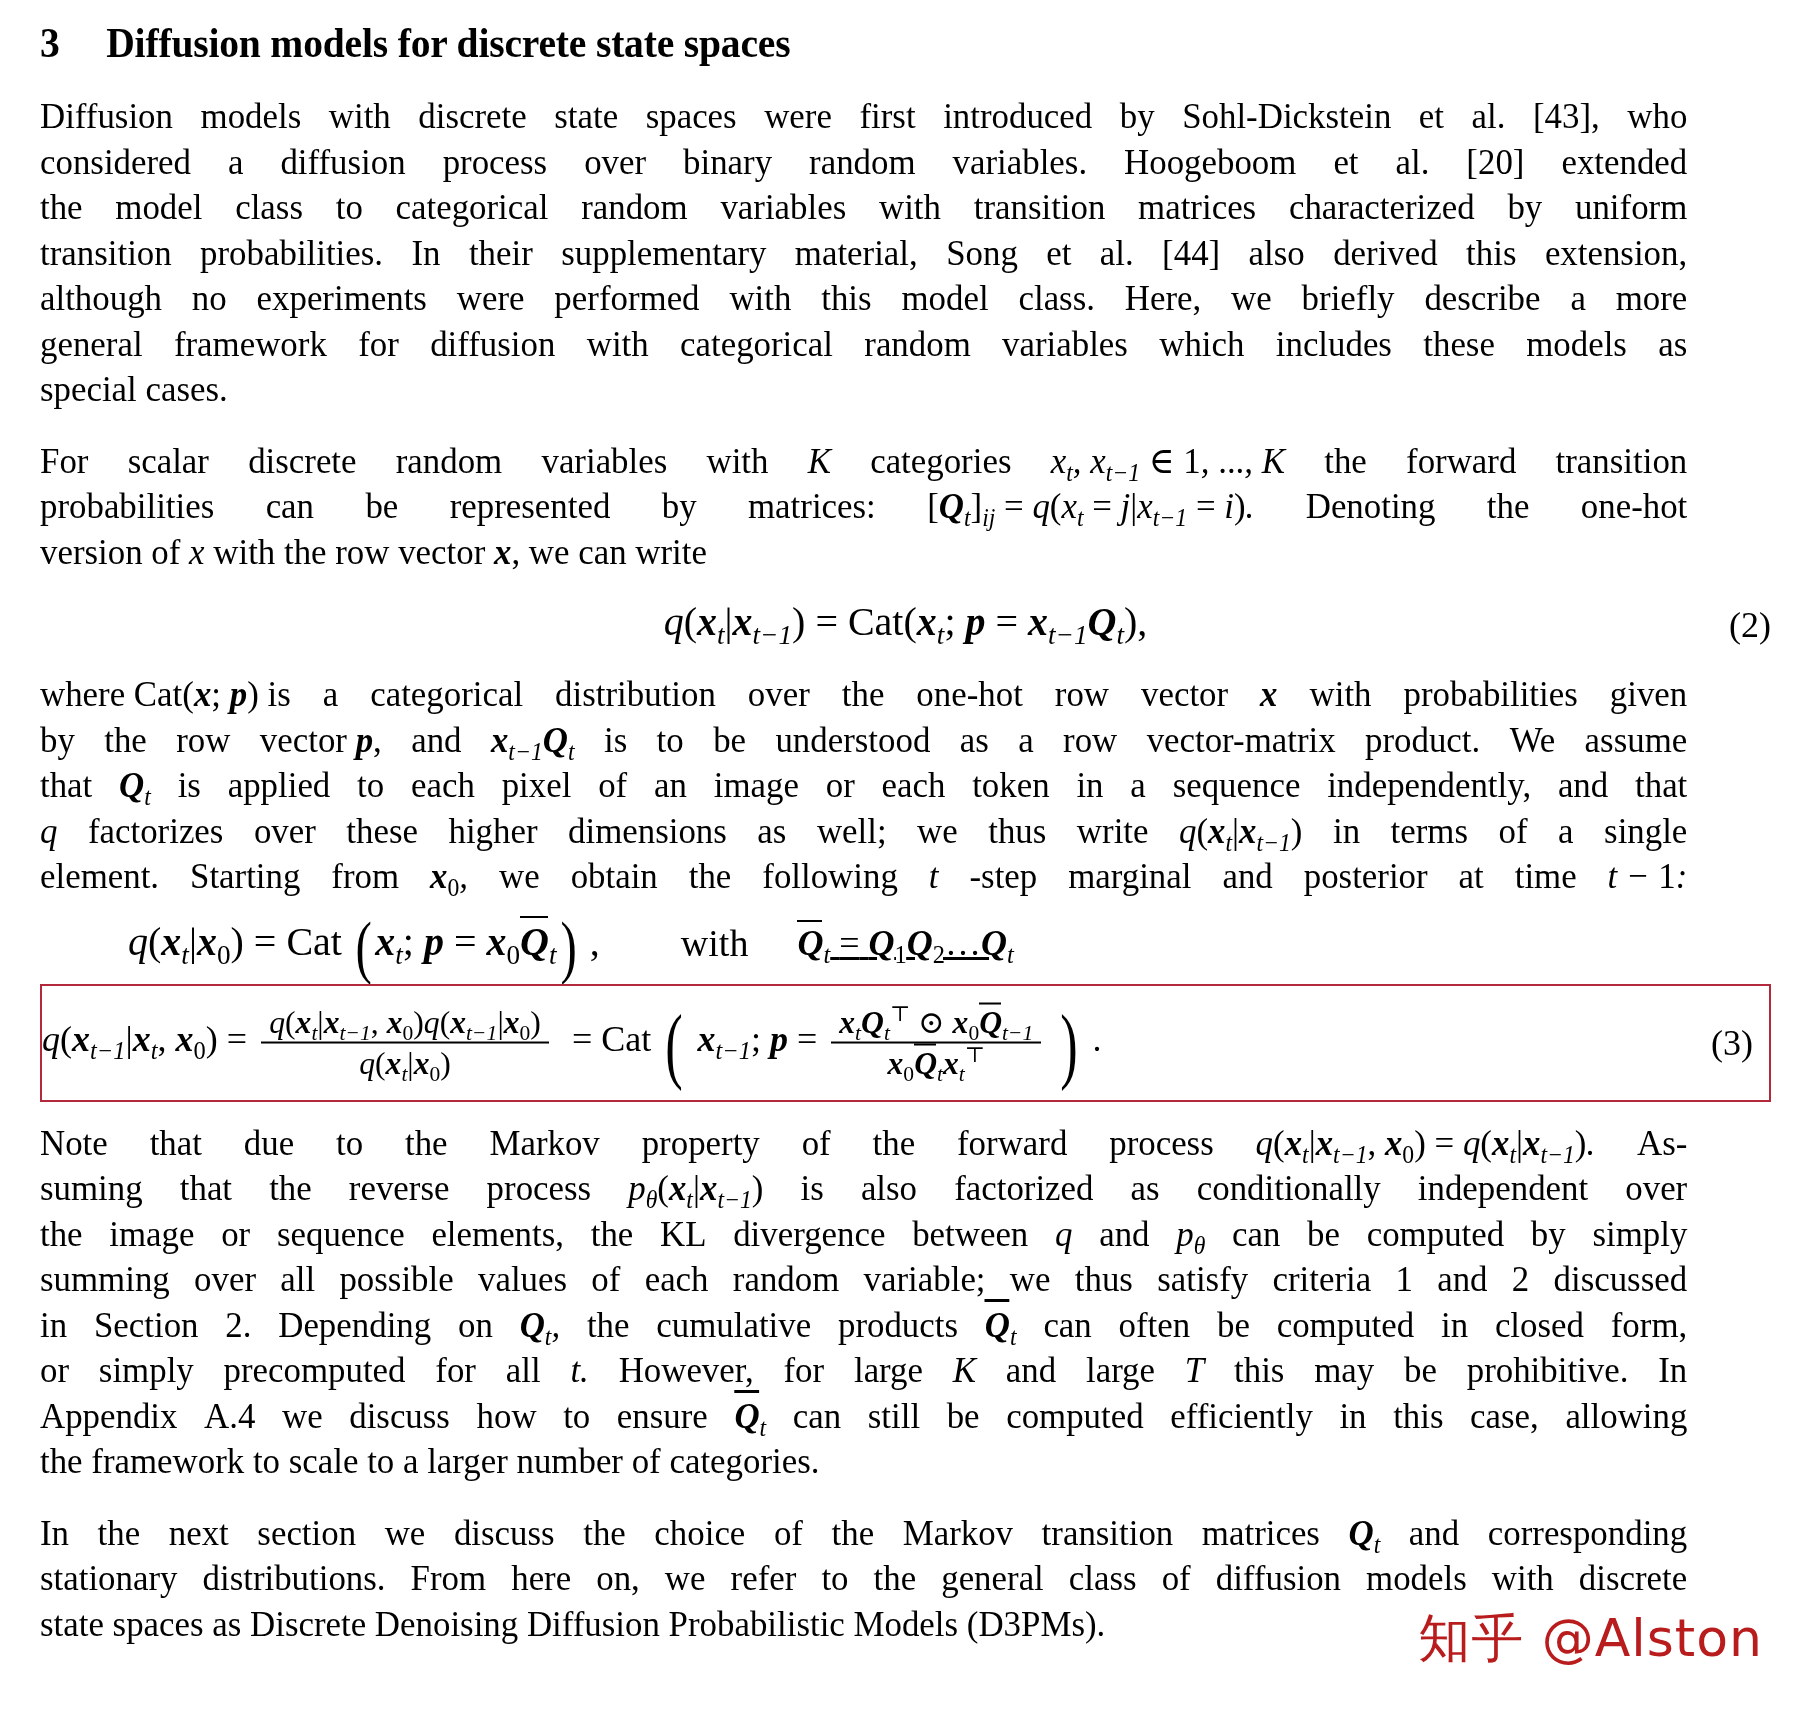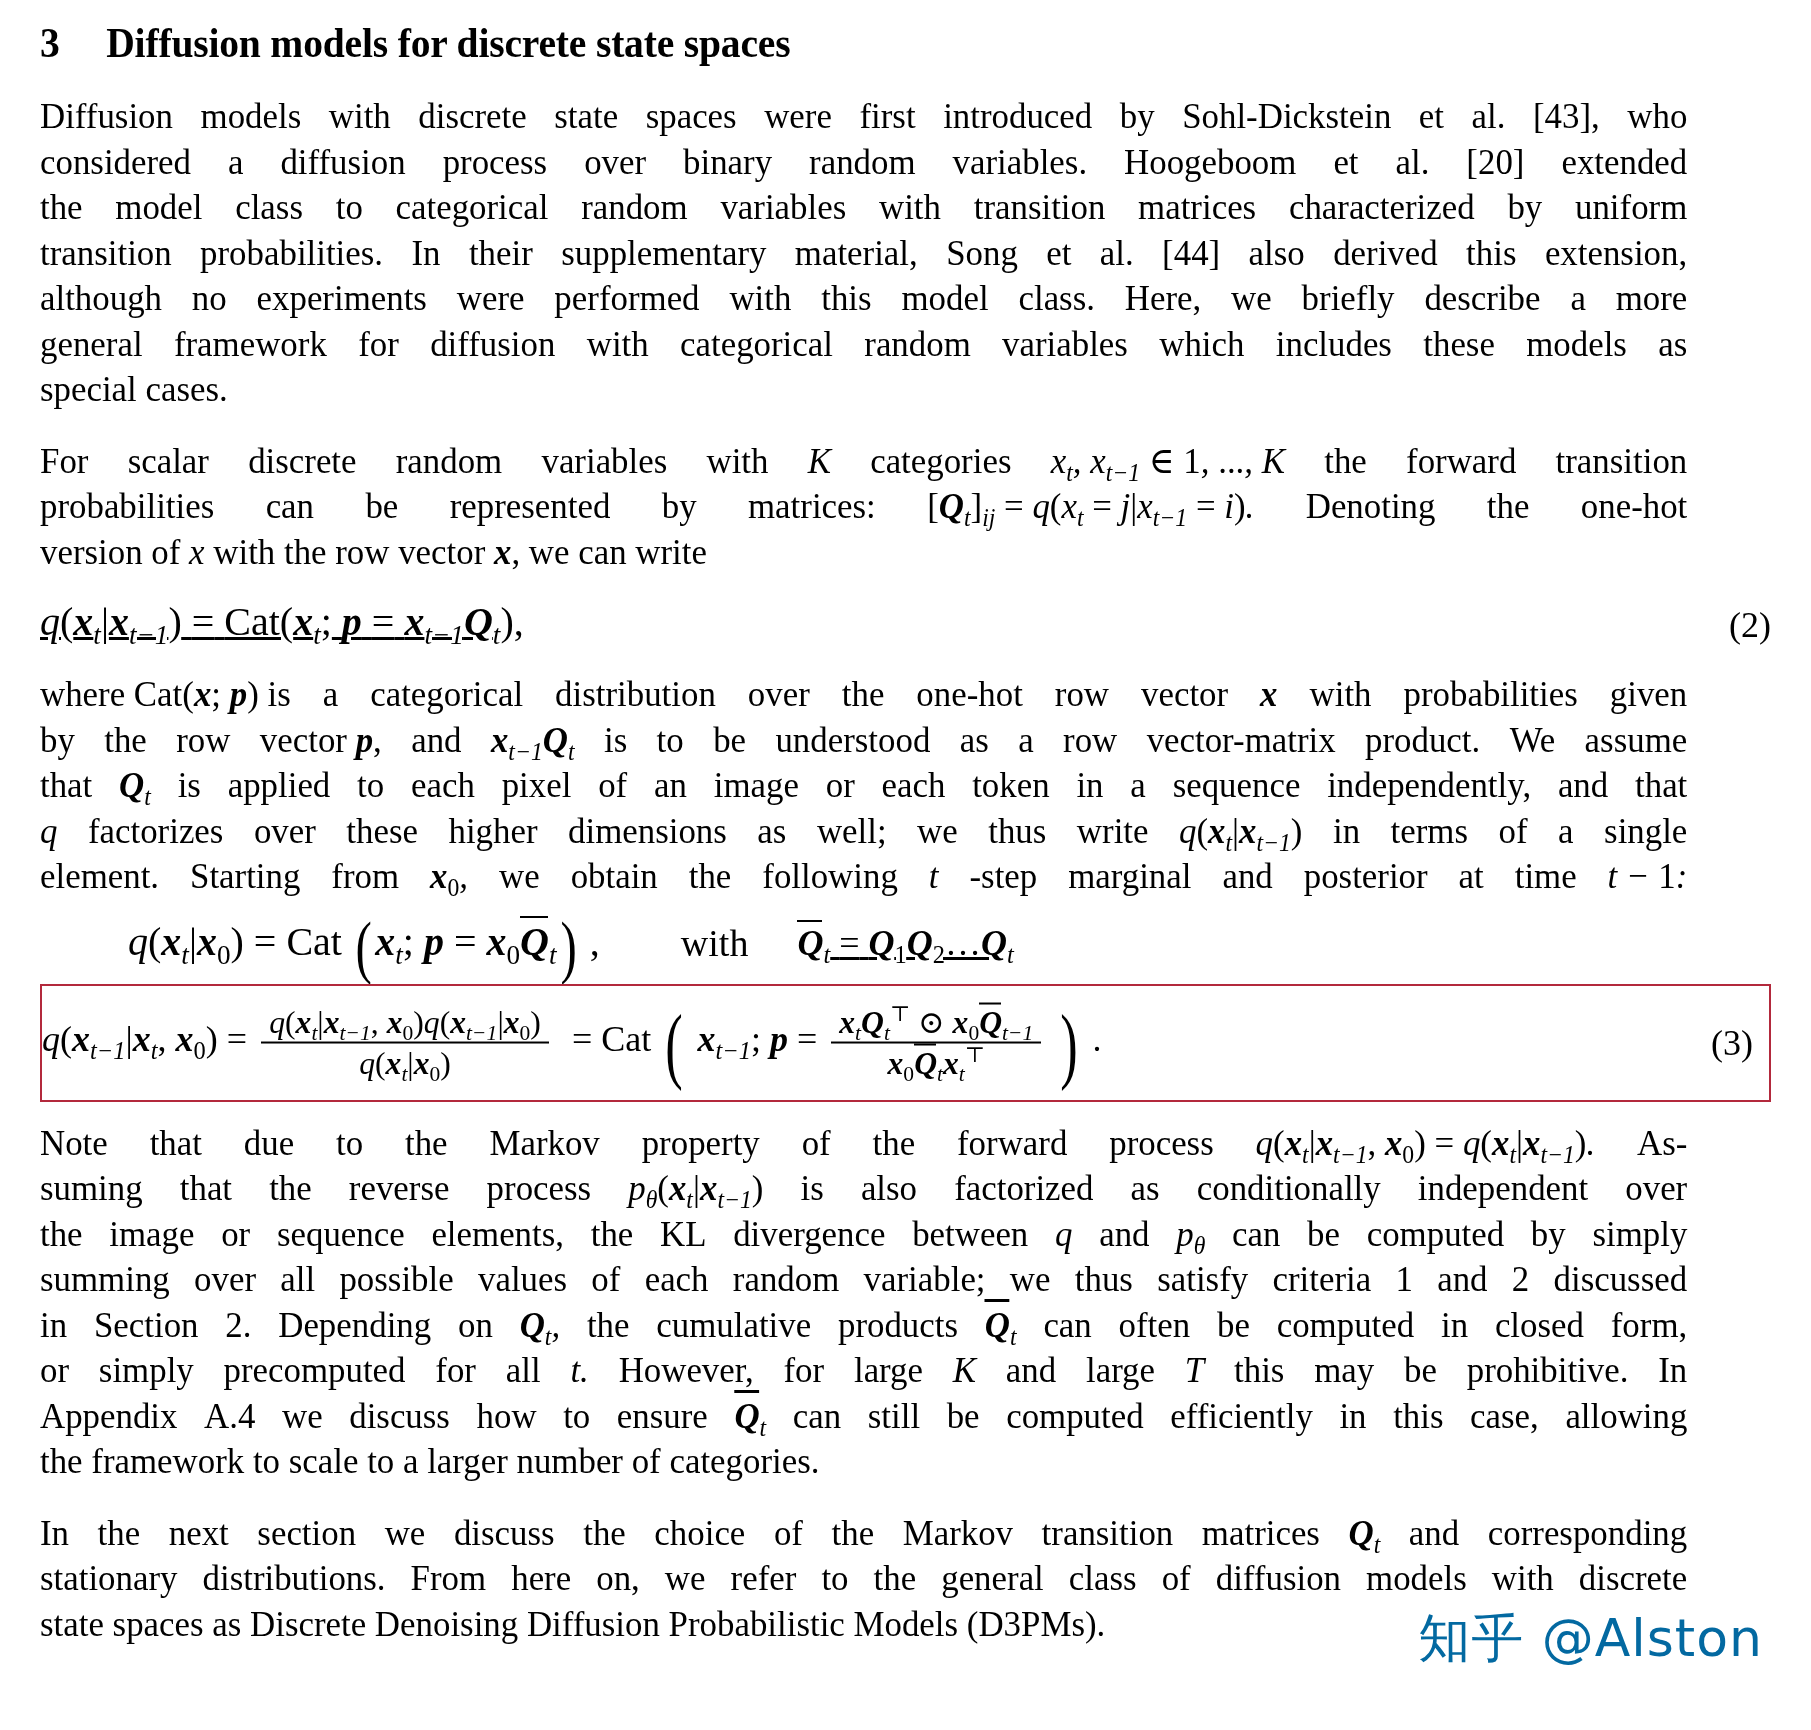--- a/index.html
+++ b/index.html
@@ -93,22 +93,21 @@
     background: #000;
   }
 
   
   .display-eq {
     position: relative;
     width: 1731px;
     font-size: 38px;
   }
   .eq-center {
-    text-align: left;
-    text-decoration: underline;
+    text-align: center;
   }
   .eqno {
     position: absolute;
     right: 0px;
     font-size: 36px;
     font-style: normal;
   }
 
   
   .frac {
@@ -167,21 +166,21 @@
     font-size: 36px;
     font-style: normal;
   }
 
   
   .watermark {
     position: absolute;
     right: 48px;
     bottom: 56px;
     font-size: 52px;
-    color: #0369a1;
+    color: #b91c1c;
     letter-spacing: 1px;
     font-family: "DejaVu Sans", "Liberation Sans", sans-serif;
     white-space: nowrap;
     pointer-events: none;
   }
 </style>
 </head>
 <body>
 
 <div class="page">

